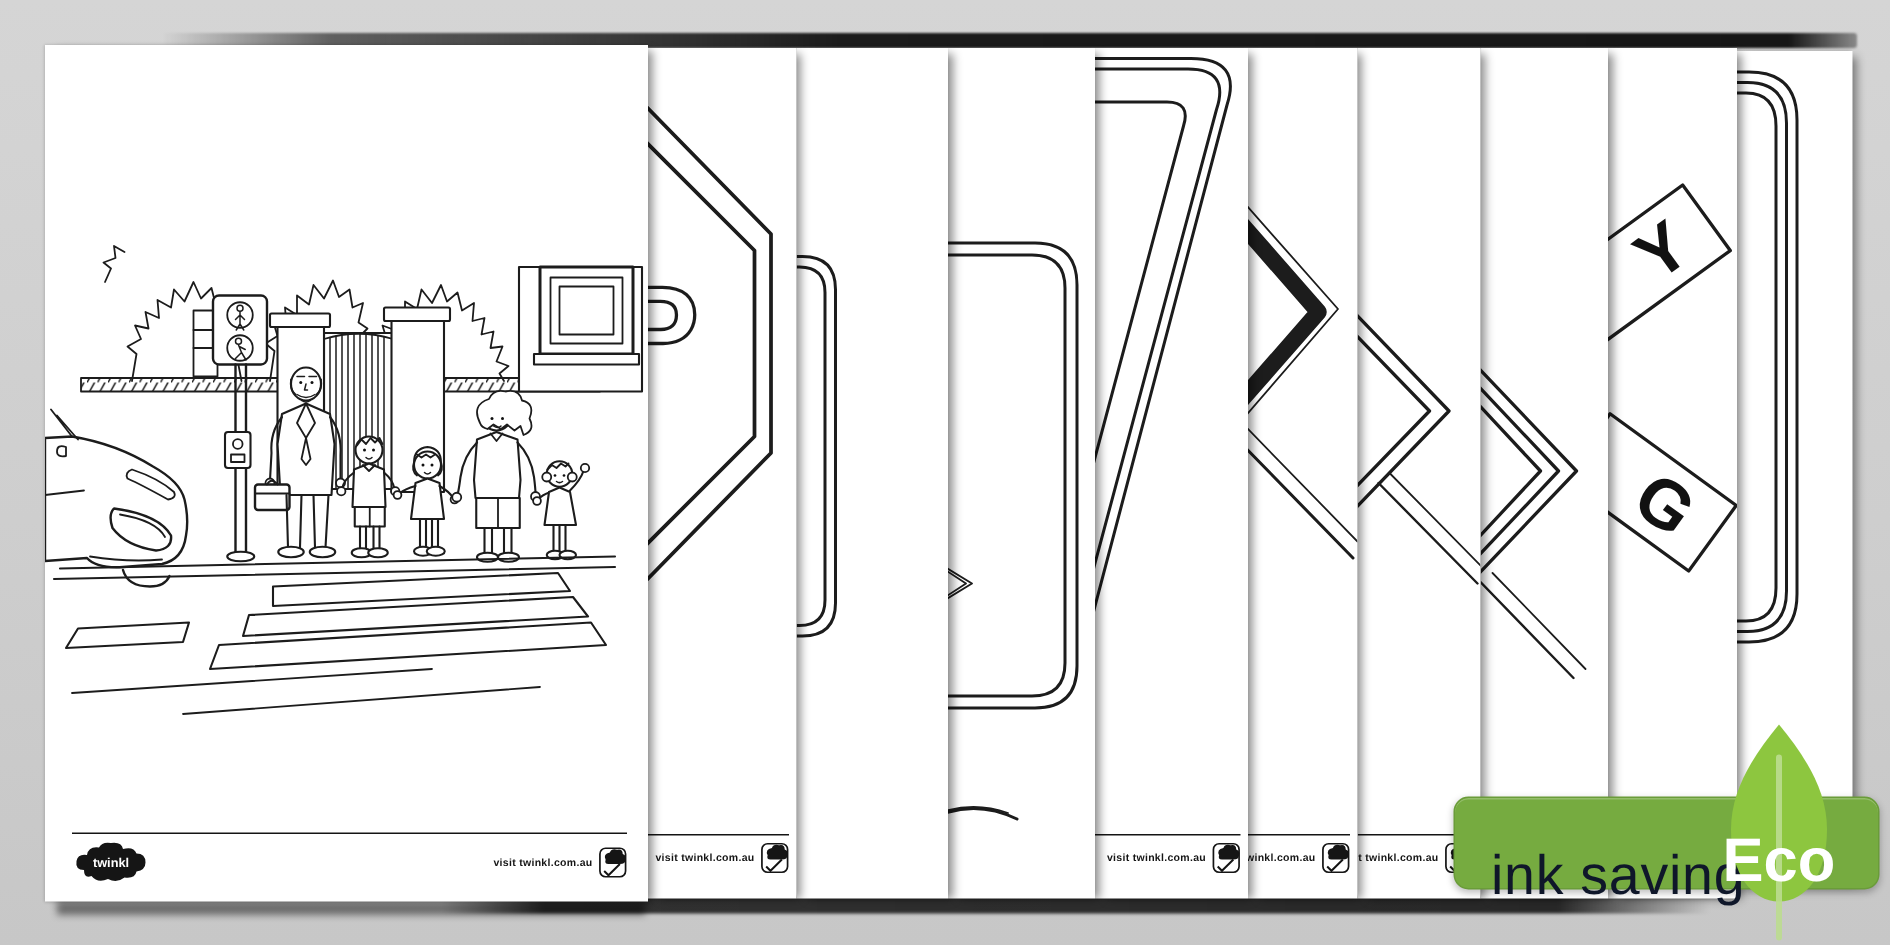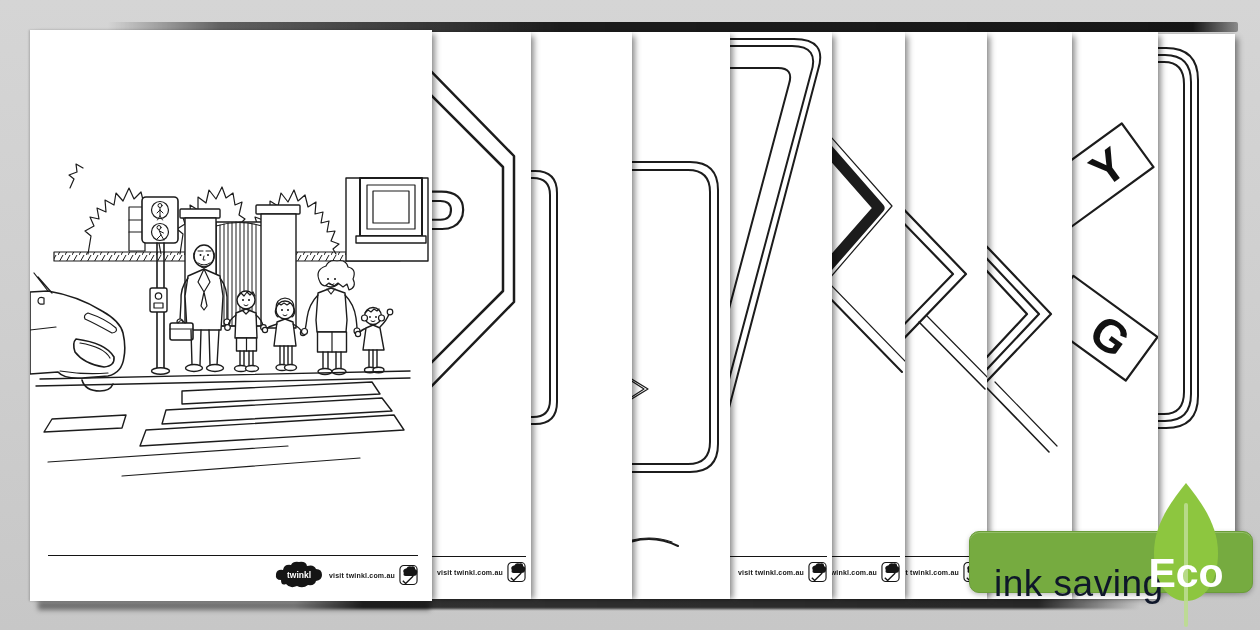--- a/index.html
+++ b/index.html
@@ -31,21 +31,21 @@
   .art .w25{stroke-width:2.5;}
   .art .w11{stroke-width:11;}
   .art text{stroke:none;fill:#111;font-family:"Liberation Sans",sans-serif;}
   .art .pletter{font-size:84px;font-weight:bold;fill:#fff;stroke:#1c1c1c;stroke-width:2.2px;}
   .art .bigletter{font-size:46px;font-weight:bold;fill:#111;stroke:none;text-anchor:middle;}
   
   .pfoot{position:absolute;left:0;right:5px;top:524px;}
   .pfoot.first{left:18px;right:14px;top:525px;}
   .fline{border-top:1.9px solid #141414;margin-bottom:4px;}
   .frow{display:flex;justify-content:flex-end;align-items:center;gap:4px;white-space:nowrap;}
-  .first .frow{}
+  .first .frow{justify-content:space-between;}
   .ftext{font-size:7px;font-weight:bold;color:#151515;letter-spacing:.2px;}
   .fstamp svg{width:19px;height:22px;display:block;}
   .flogo svg{width:52px;height:30px;display:block;}
   
   .eco-bar{position:absolute;left:969px;top:531px;width:284px;height:62px;z-index:30;
      background:#76ab40;border:1px solid #6a9c39;border-radius:10px;box-sizing:border-box;
      box-shadow:0 2px 5px rgba(0,0,0,.25), inset 0 1px 0 rgba(255,255,255,.22);
      display:flex;align-items:center;padding-left:24px;}
   .eco-bar span{font-size:37px;color:#0f172a;letter-spacing:.5px;margin-top:44px;}
   .eco-leaf{position:absolute;left:1136px;top:479px;width:100px;height:150px;z-index:31;}

